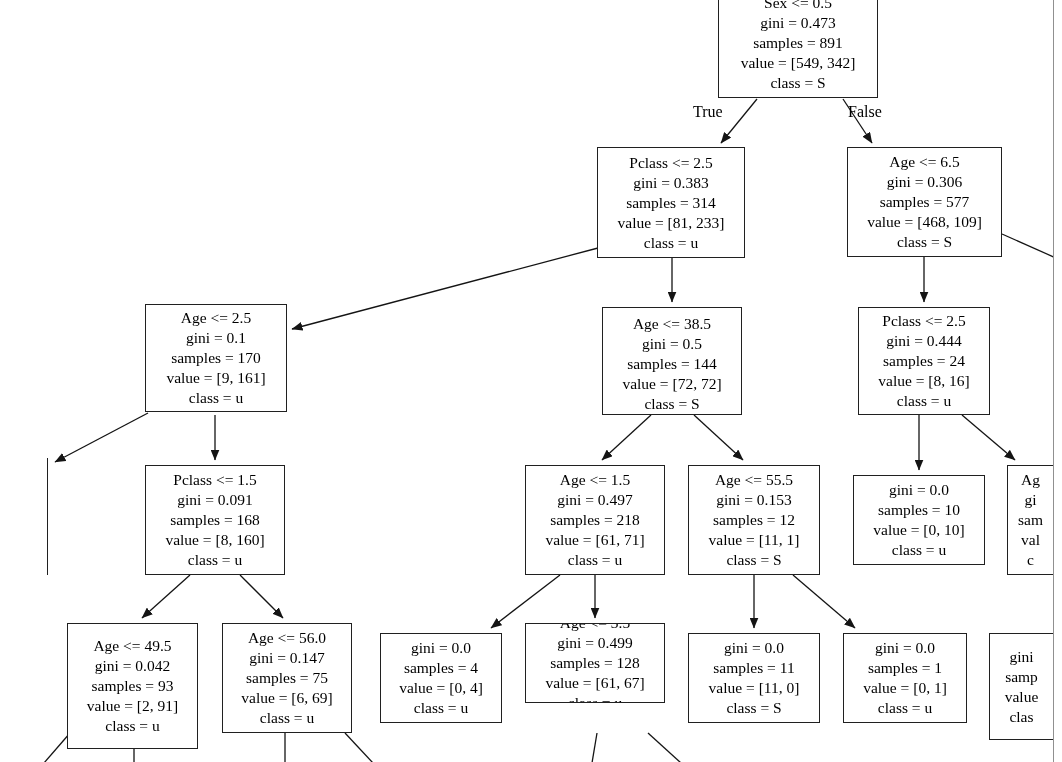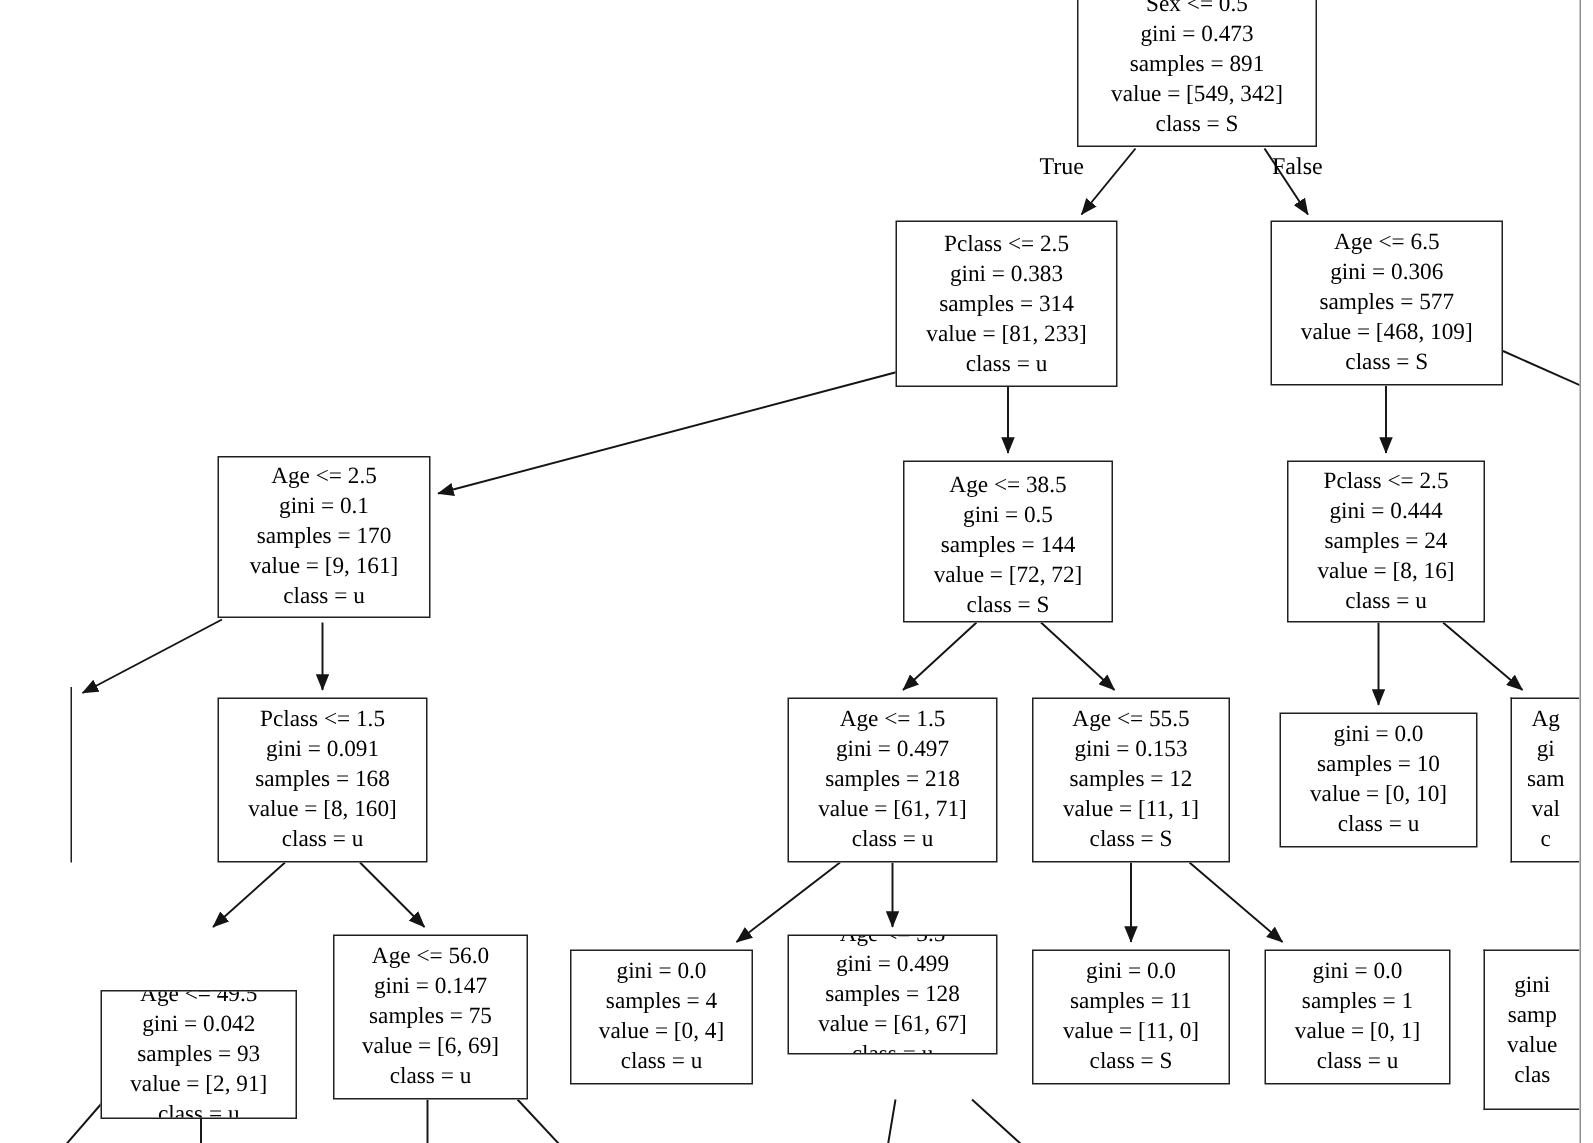--- a/index.html
+++ b/index.html
@@ -149,21 +149,21 @@
           <div>value = [0, 10]</div>
           <div>class = u</div>
         </div>
         <div class="node cut-right" style="left: 1007px; top: 465px; width: 46px; height: 110px;">
           <div>Ag</div>
           <div>gi</div>
           <div>sam</div>
           <div>val</div>
           <div>c</div>
         </div>
-        <div class="node" style="left: 67px; top: 623px; width: 131px; height: 86px; margin-top: 37px;">
+        <div class="node" style="left: 67px; top: 623px; width: 131px; height: 126px;">
           <div>Age &lt;= 49.5</div>
           <div>gini = 0.042</div>
           <div>samples = 93</div>
           <div>value = [2, 91]</div>
           <div>class = u</div>
         </div>
         <div class="node" style="left: 222px; top: 623px; width: 130px; height: 110px;">
           <div>Age &lt;= 56.0</div>
           <div>gini = 0.147</div>
           <div>samples = 75</div>

